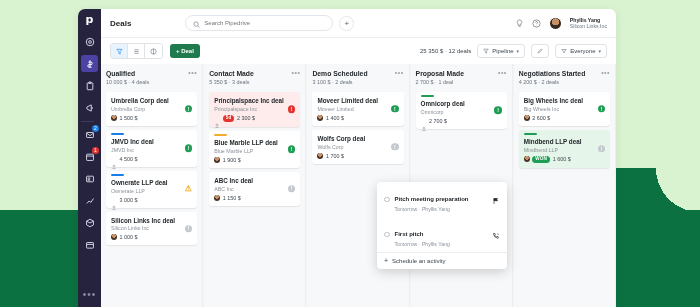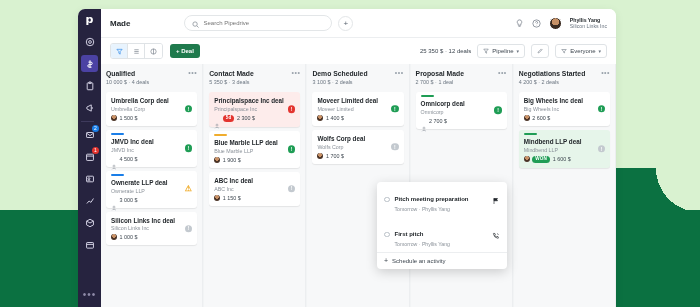--- a/index.html
+++ b/index.html
@@ -253,21 +253,21 @@
               <line x1="2.5" y1="7" x2="13.5" y2="7"></line>
             </svg></span>
         </div>
       </div>
     <div class="dots">•••</div>
   </div>
 
   <div class="main">
 
     <div class="topbar">
-      <div class="page-title">Made</div>
+      <div class="page-title">Deals</div>
       <div class="search-wrap">
         <div class="search-box">
           <span>
             <svg width="7" height="7" viewBox="0 0 16 16" fill="none" stroke="#8a9199" stroke-width="1.8">
                 <circle cx="7" cy="7" r="5"></circle>
                 <line x1="11" y1="11" x2="15" y2="15"></line>
               </svg>
           </span>
           <input placeholder="Search Pipedrive" style="">
         </div>

